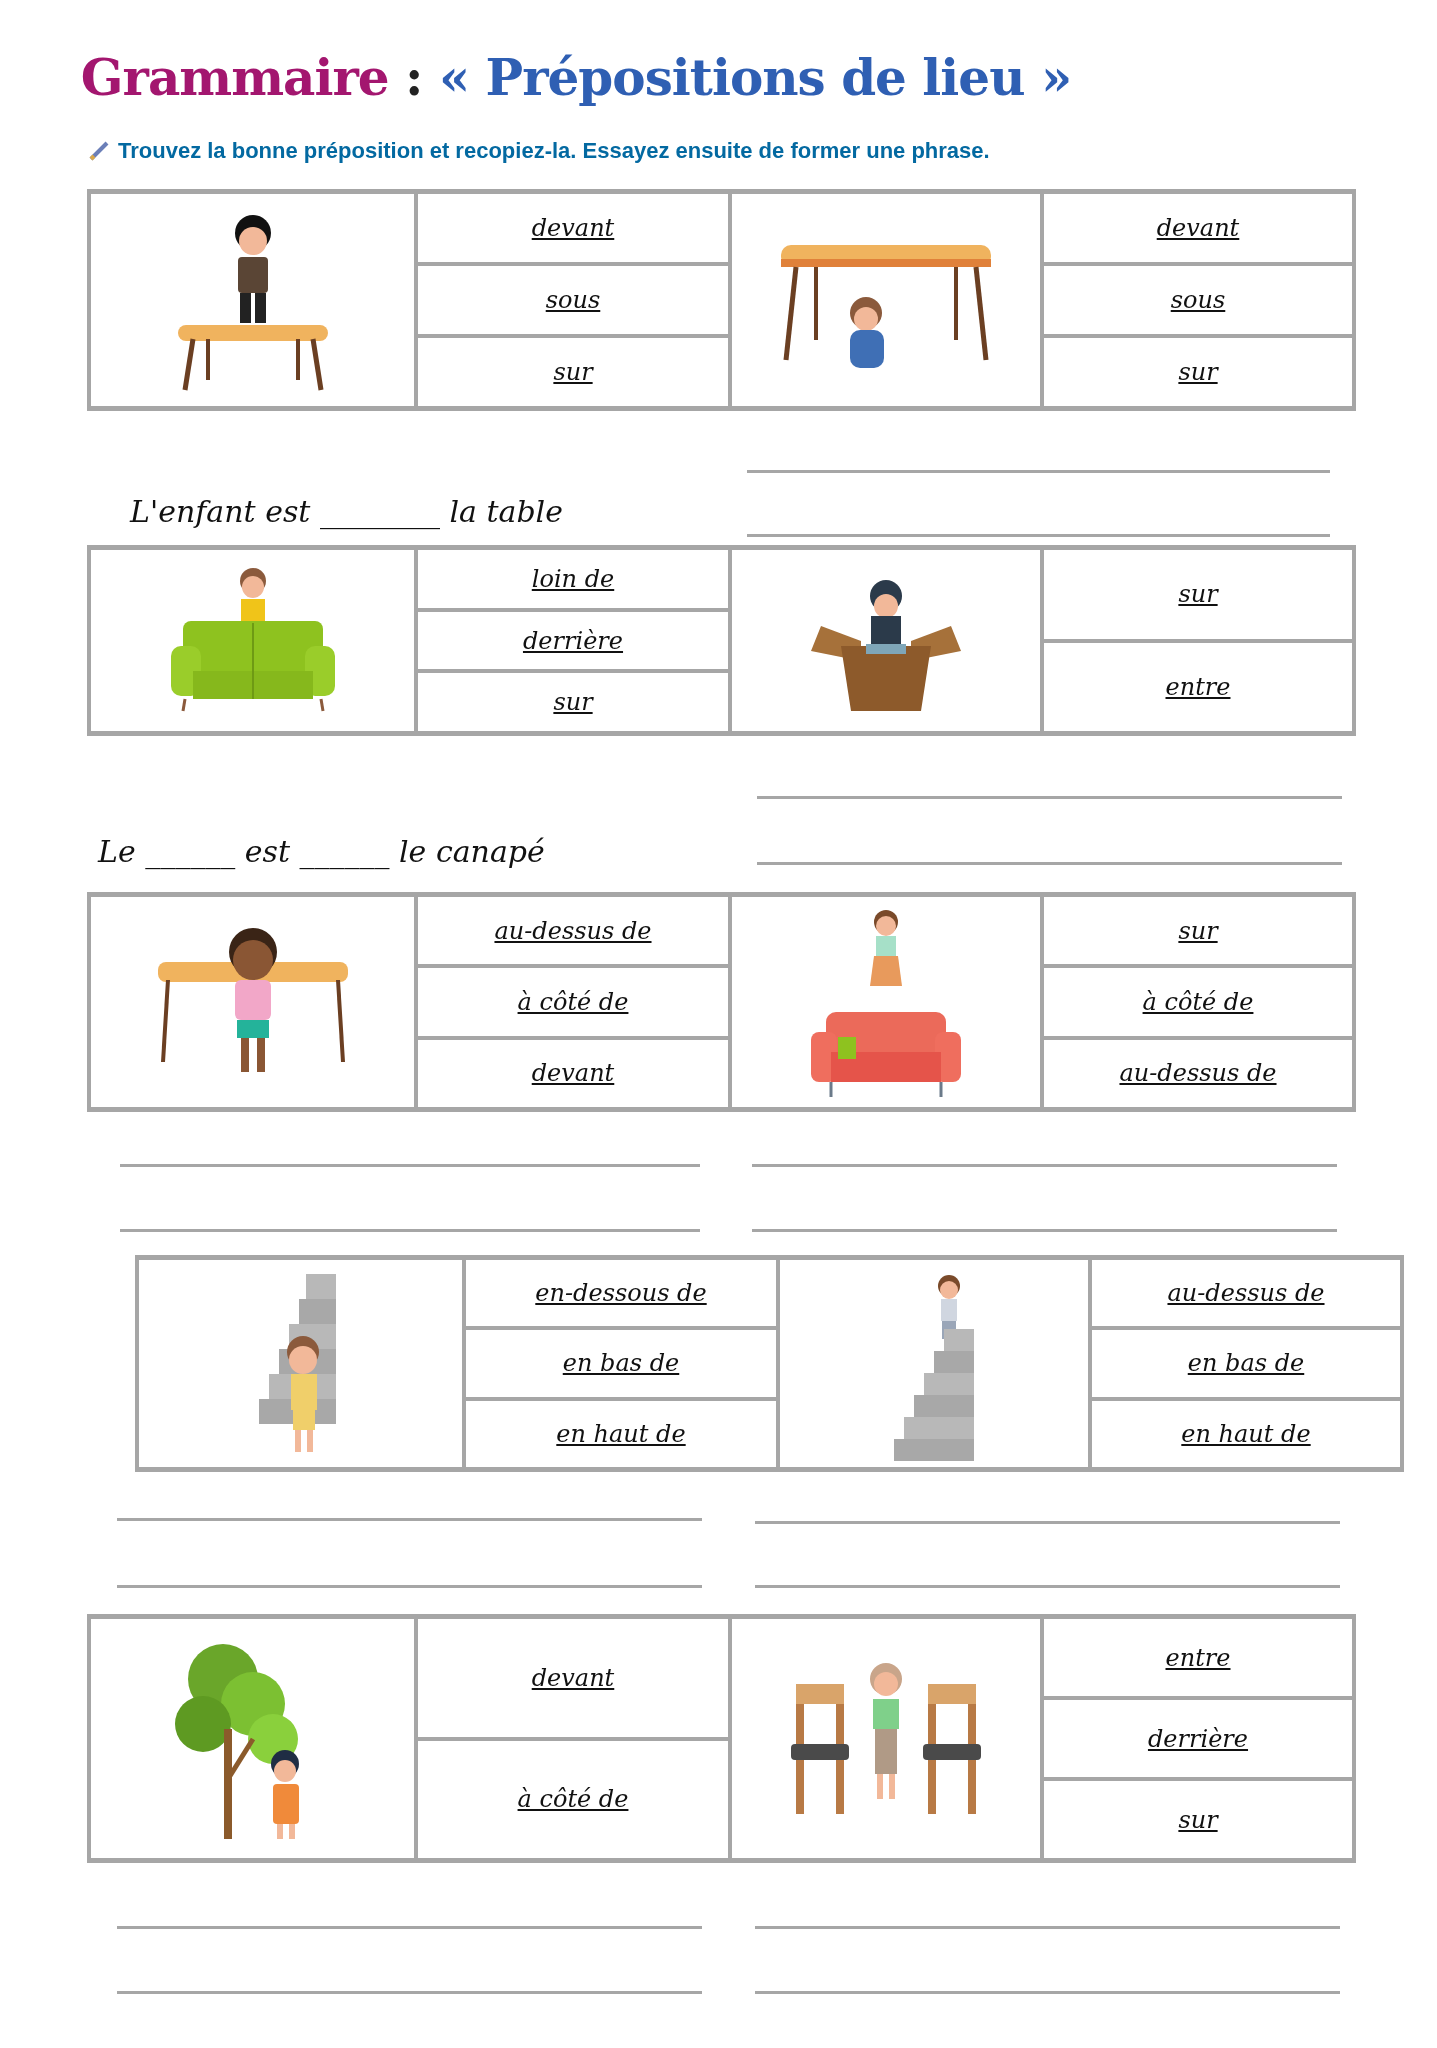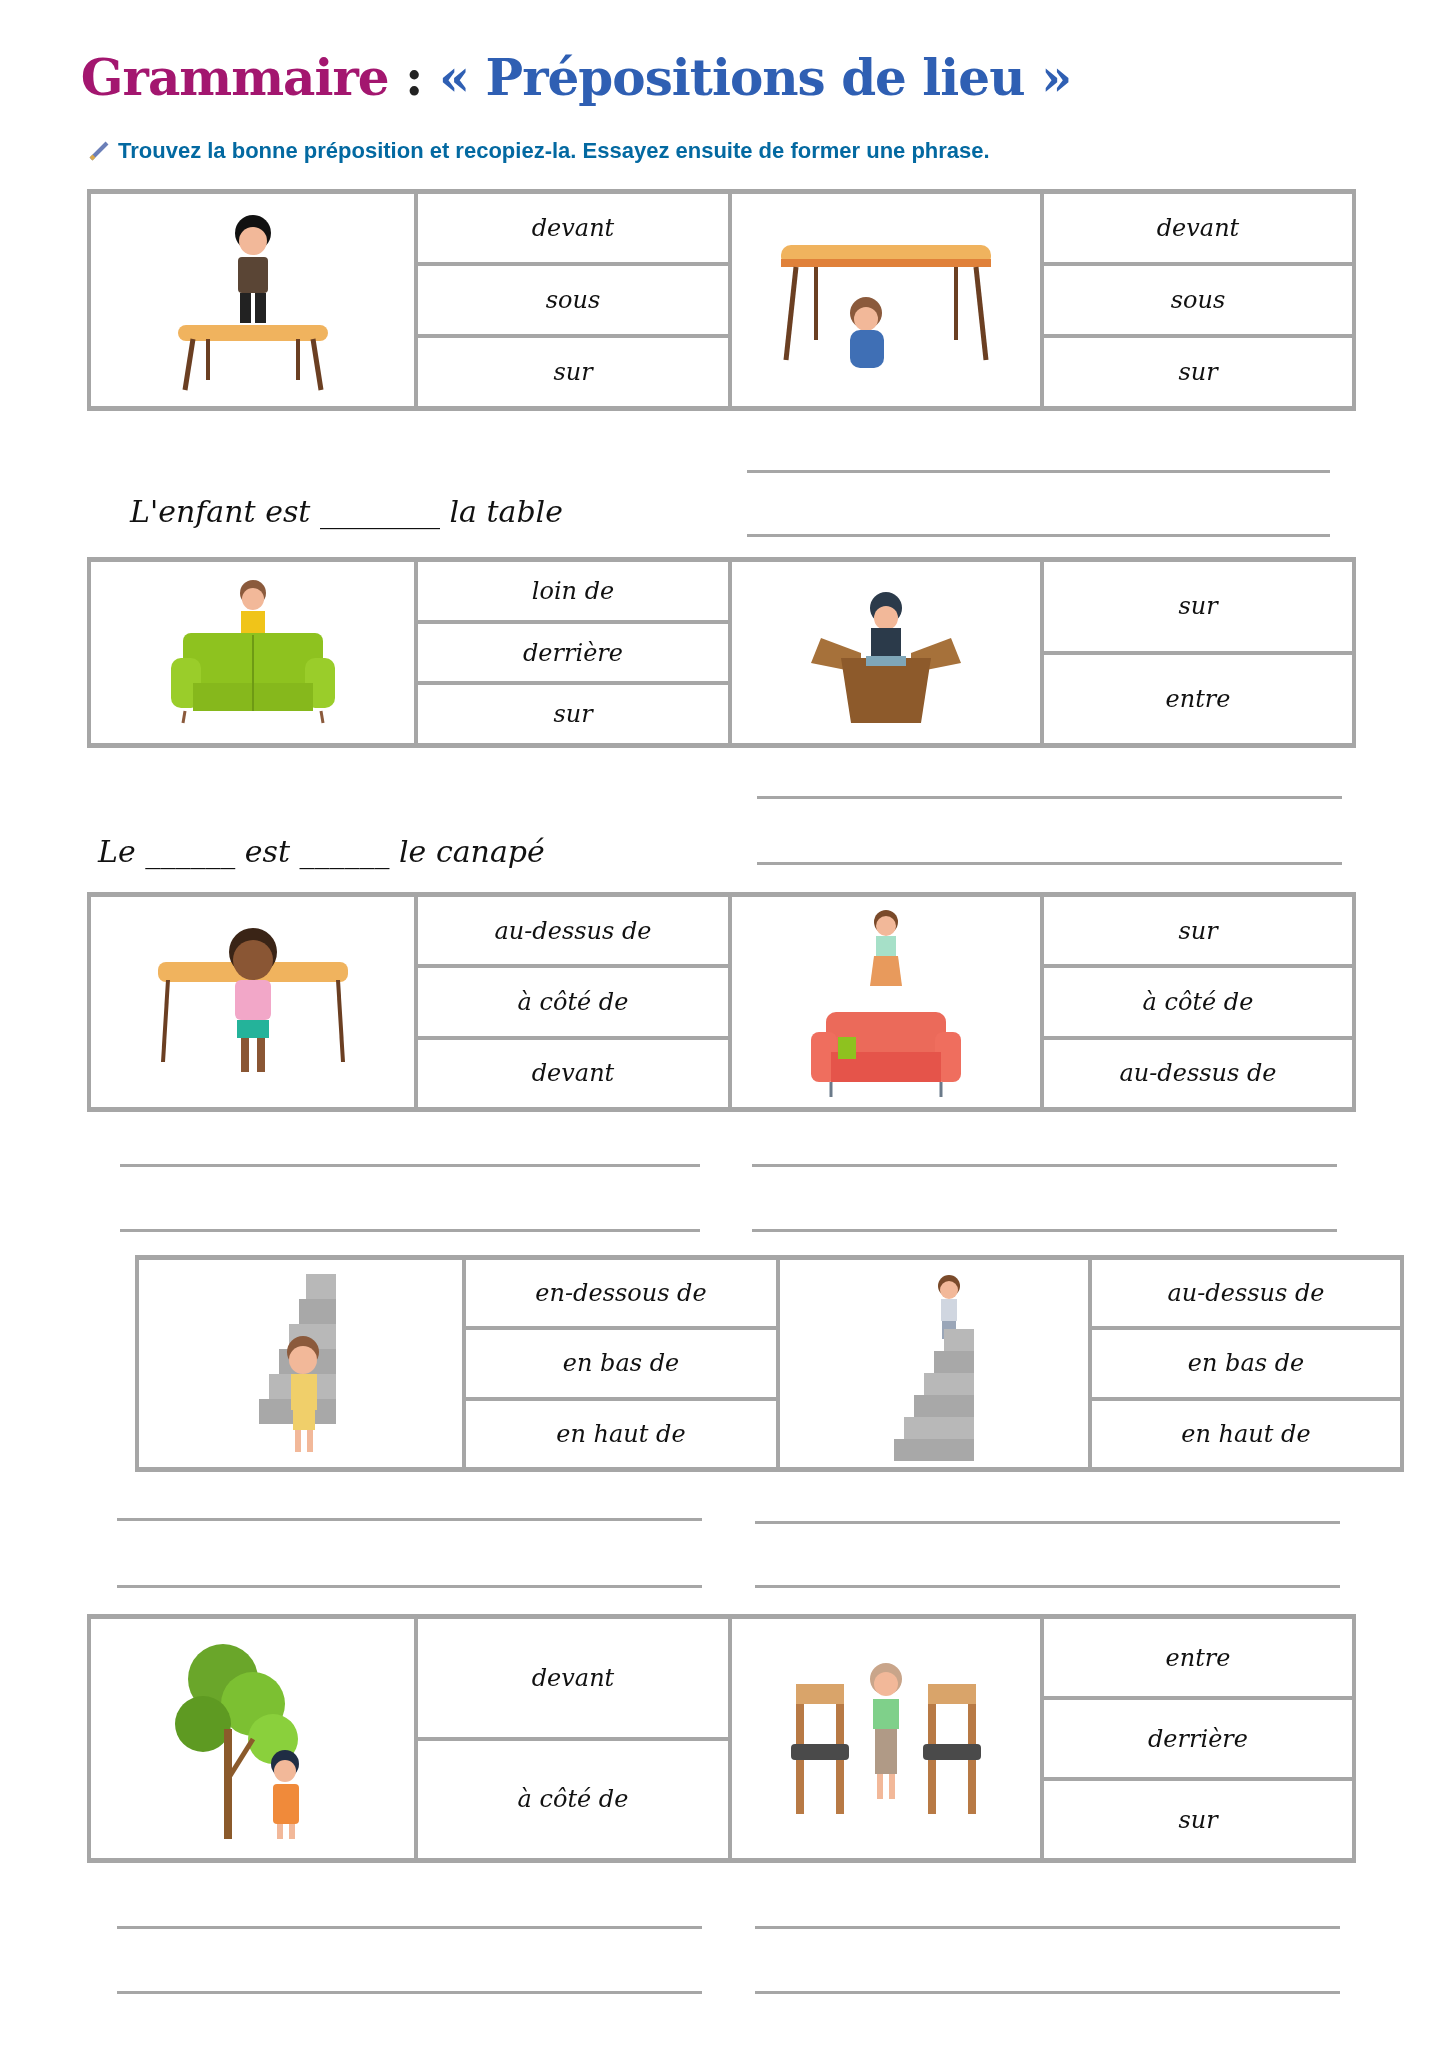--- a/index.html
+++ b/index.html
@@ -3,21 +3,21 @@
 <meta charset="utf-8">
 <style>
   html,body{margin:0;padding:0;background:#fff;}
   body{width:1437px;height:2048px;position:relative;overflow:hidden;font-family:"Liberation Sans",sans-serif;color:#111;}
   .title{position:absolute;left:0;top:48px;width:1152px;text-align:center;font-family:"DejaVu Serif",serif;font-weight:bold;font-size:50px;letter-spacing:-1px;}
   .title .t1{color:#a3166f;}
   .title .t2{color:#222;}
   .title .t3{color:#2f5fb3;}
   .instr{position:absolute;left:88px;top:138px;font-family:"Liberation Sans",sans-serif;font-weight:bold;font-size:22px;color:#0369a1;display:flex;align-items:center;gap:8px;}
   .instr .pencil{display:inline-block;width:22px;height:22px;}
-  .tbl{position:absolute;left:87px;width:1269px;border:4px solid #a6a6a6;border-top-width:5px;border-bottom-width:5px;box-sizing:border-box;display:grid;grid-template-columns:327px 314px 312px 1fr;}
+  .tbl{position:absolute;left:87px;width:1269px;border:4px solid #a6a6a6;border-top-width:5px;border-bottom-width:5px;box-sizing:border-box;display:grid;grid-template-columns:327px 314px 312px 1fr;text-decoration:underline;}
   .cell-img{border-right:4px solid #a6a6a6;display:flex;align-items:center;justify-content:center;position:relative;}
   .opts{display:flex;flex-direction:column;border-right:4px solid #a6a6a6;}
   .opts:last-child{border-right:none;}
   .opt{flex:1;display:flex;align-items:center;justify-content:center;font-family:"DejaVu Serif",serif;font-style:italic;font-size:24px;color:#111;border-bottom:4px solid #a6a6a6;}
   .opt:last-child{border-bottom:none;}
   .line{position:absolute;height:3px;background:#a6a6a6;}
   .sentence{position:absolute;font-family:"DejaVu Serif",serif;font-style:italic;font-size:30px;color:#111;white-space:pre;margin-top:36px;}
   svg{display:block;}
 </style>
 </head>
@@ -74,21 +74,21 @@
     <div class="opt">devant</div>
     <div class="opt">sous</div>
     <div class="opt">sur</div>
   </div>
 </div>
 
 <div class="sentence" style="left:130px;top:458px;">L'enfant est ________ la table</div>
 <div class="line" style="left:747px;top:470px;width:583px;"></div>
 <div class="line" style="left:747px;top:534px;width:583px;"></div>
 
-<div class="tbl" style="top:557px;height:191px;">
+<div class="tbl" style="top:545px;height:191px;">
   <div class="cell-img">
     <svg width="180" height="160" viewBox="0 0 180 160">
       <circle cx="90" cy="20" r="13" fill="#8b5a3c"></circle>
       <circle cx="90" cy="26" r="11" fill="#f2b899"></circle>
       <rect x="78" y="38" width="24" height="30" fill="#f0c419"></rect>
       <rect x="20" y="60" width="140" height="60" rx="8" fill="#8ec21f"></rect>
       <rect x="8" y="85" width="30" height="50" rx="10" fill="#9acd2a"></rect>
       <rect x="142" y="85" width="30" height="50" rx="10" fill="#9acd2a"></rect>
       <rect x="30" y="110" width="120" height="28" fill="#86b81c"></rect>
       <line x1="90" y1="62" x2="90" y2="138" stroke="#6e9a14" stroke-width="2"></line>

